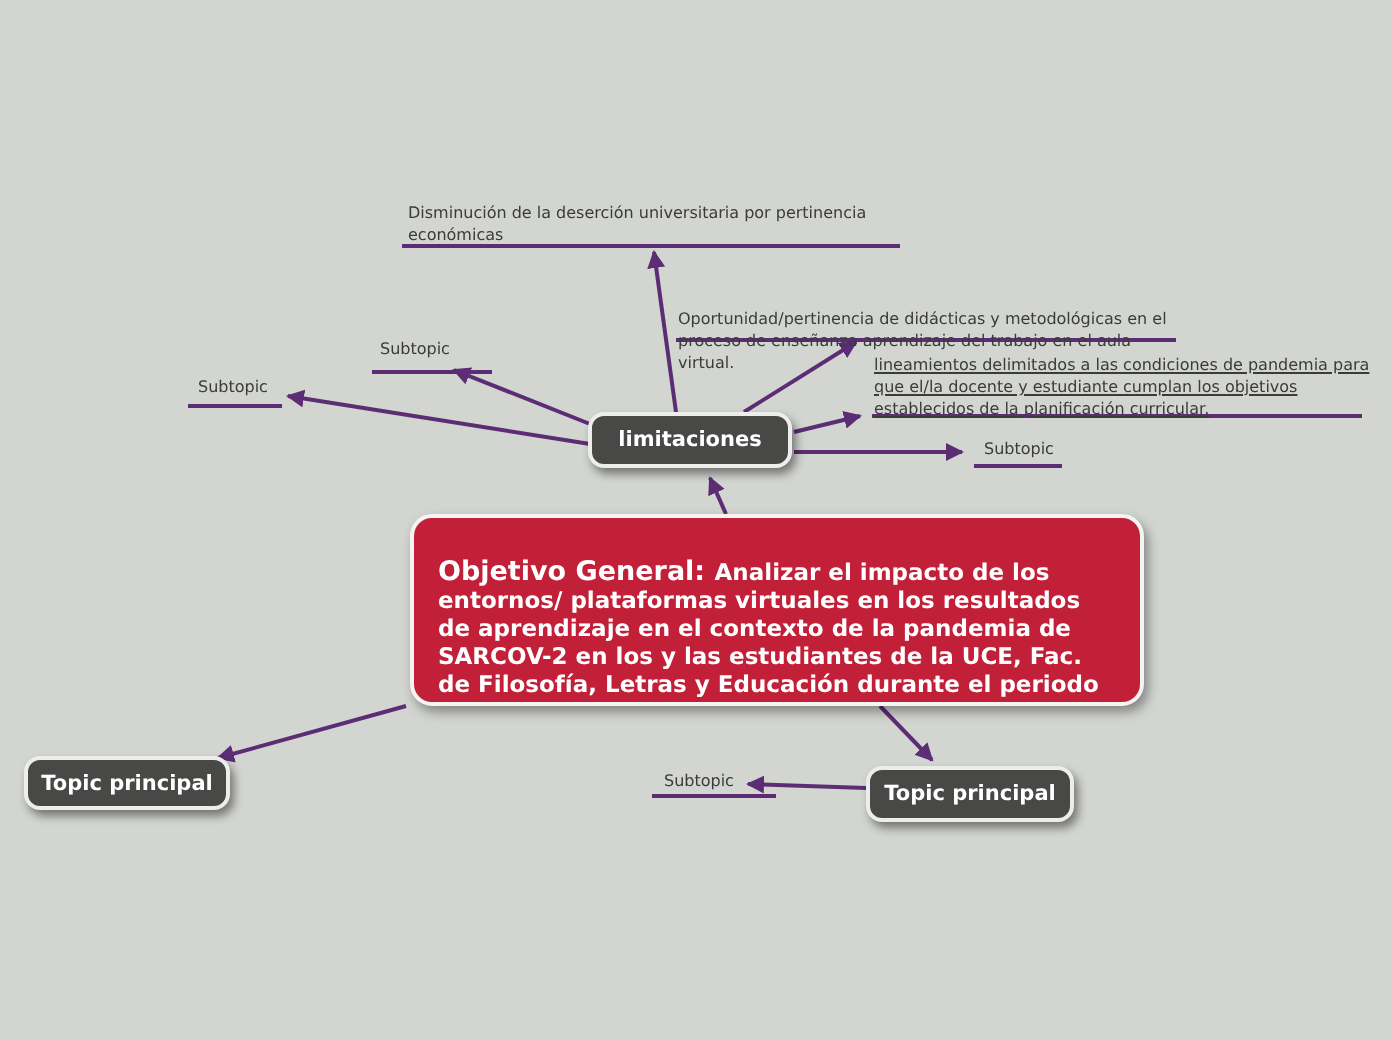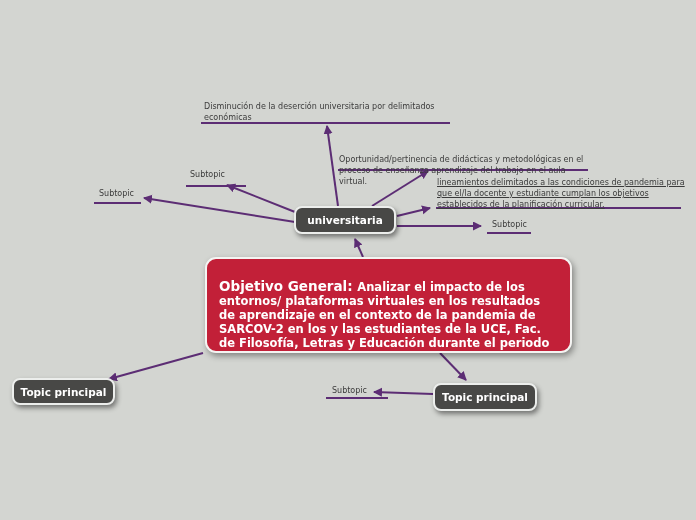--- a/index.html
+++ b/index.html
@@ -77,31 +77,31 @@
   <line class="connector" x1="397" y1="216" x2="430" y2="208" marker-end="url(#arrowhead)"></line>
   <line class="connector" x1="397" y1="226" x2="481" y2="226" marker-end="url(#arrowhead)"></line>
   <line class="connector" x1="295" y1="212" x2="227" y2="185" marker-end="url(#arrowhead)"></line>
   <line class="connector" x1="295" y1="222" x2="144" y2="198" marker-end="url(#arrowhead)"></line>
   <line class="connector" x1="363" y1="257" x2="355" y2="239" marker-end="url(#arrowhead)"></line>
   <line class="connector" x1="203" y1="353" x2="109" y2="379" marker-end="url(#arrowhead)"></line>
   <line class="connector" x1="440" y1="353" x2="466" y2="380" marker-end="url(#arrowhead)"></line>
   <line class="connector" x1="433" y1="394" x2="374" y2="392" marker-end="url(#arrowhead)"></line>
 </svg>
 
-<div class="note" id="note-dropout">Disminución de la deserción universitaria por delimitados económicas</div>
+<div class="note" id="note-dropout">Disminución de la deserción universitaria por pertinencia económicas</div>
 <div class="note" id="note-opportunity">Oportunidad/pertinencia de didácticas y metodológicas en el proceso de enseñanza aprendizaje del trabajo en el aula virtual.</div>
 <div class="note" id="note-guidelines">lineamientos delimitados a las condiciones de pandemia  para que el/la docente y estudiante cumplan los objetivos establecidos de la planificación curricular.</div>
 
 <div class="subtopic" id="subtopic-left-upper">Subtopic</div>
 <div class="subtopic" id="subtopic-left-lower">Subtopic</div>
 <div class="subtopic" id="subtopic-right">Subtopic</div>
 <div class="subtopic" id="subtopic-bottom">Subtopic</div>
 
 <div class="dark-node" id="node-consecuencias">
-  <span>universitaria</span>
+  <span>limitaciones</span>
 </div>
 
 <div class="red-node" id="node-central">
   <span class="obj-title">Objetivo General: </span>
   <span>Analizar el impacto de los entornos/ plataformas virtuales en los resultados de aprendizaje en el contexto de la pandemia de SARCOV-2 en los y las estudiantes de la UCE, Fac. de Filosofía, Letras y Educación durante el periodo 2020, 2021.</span>
 </div>
 
 <div class="dark-node" id="node-topic-left">
   <span>Topic principal</span>
 </div>

